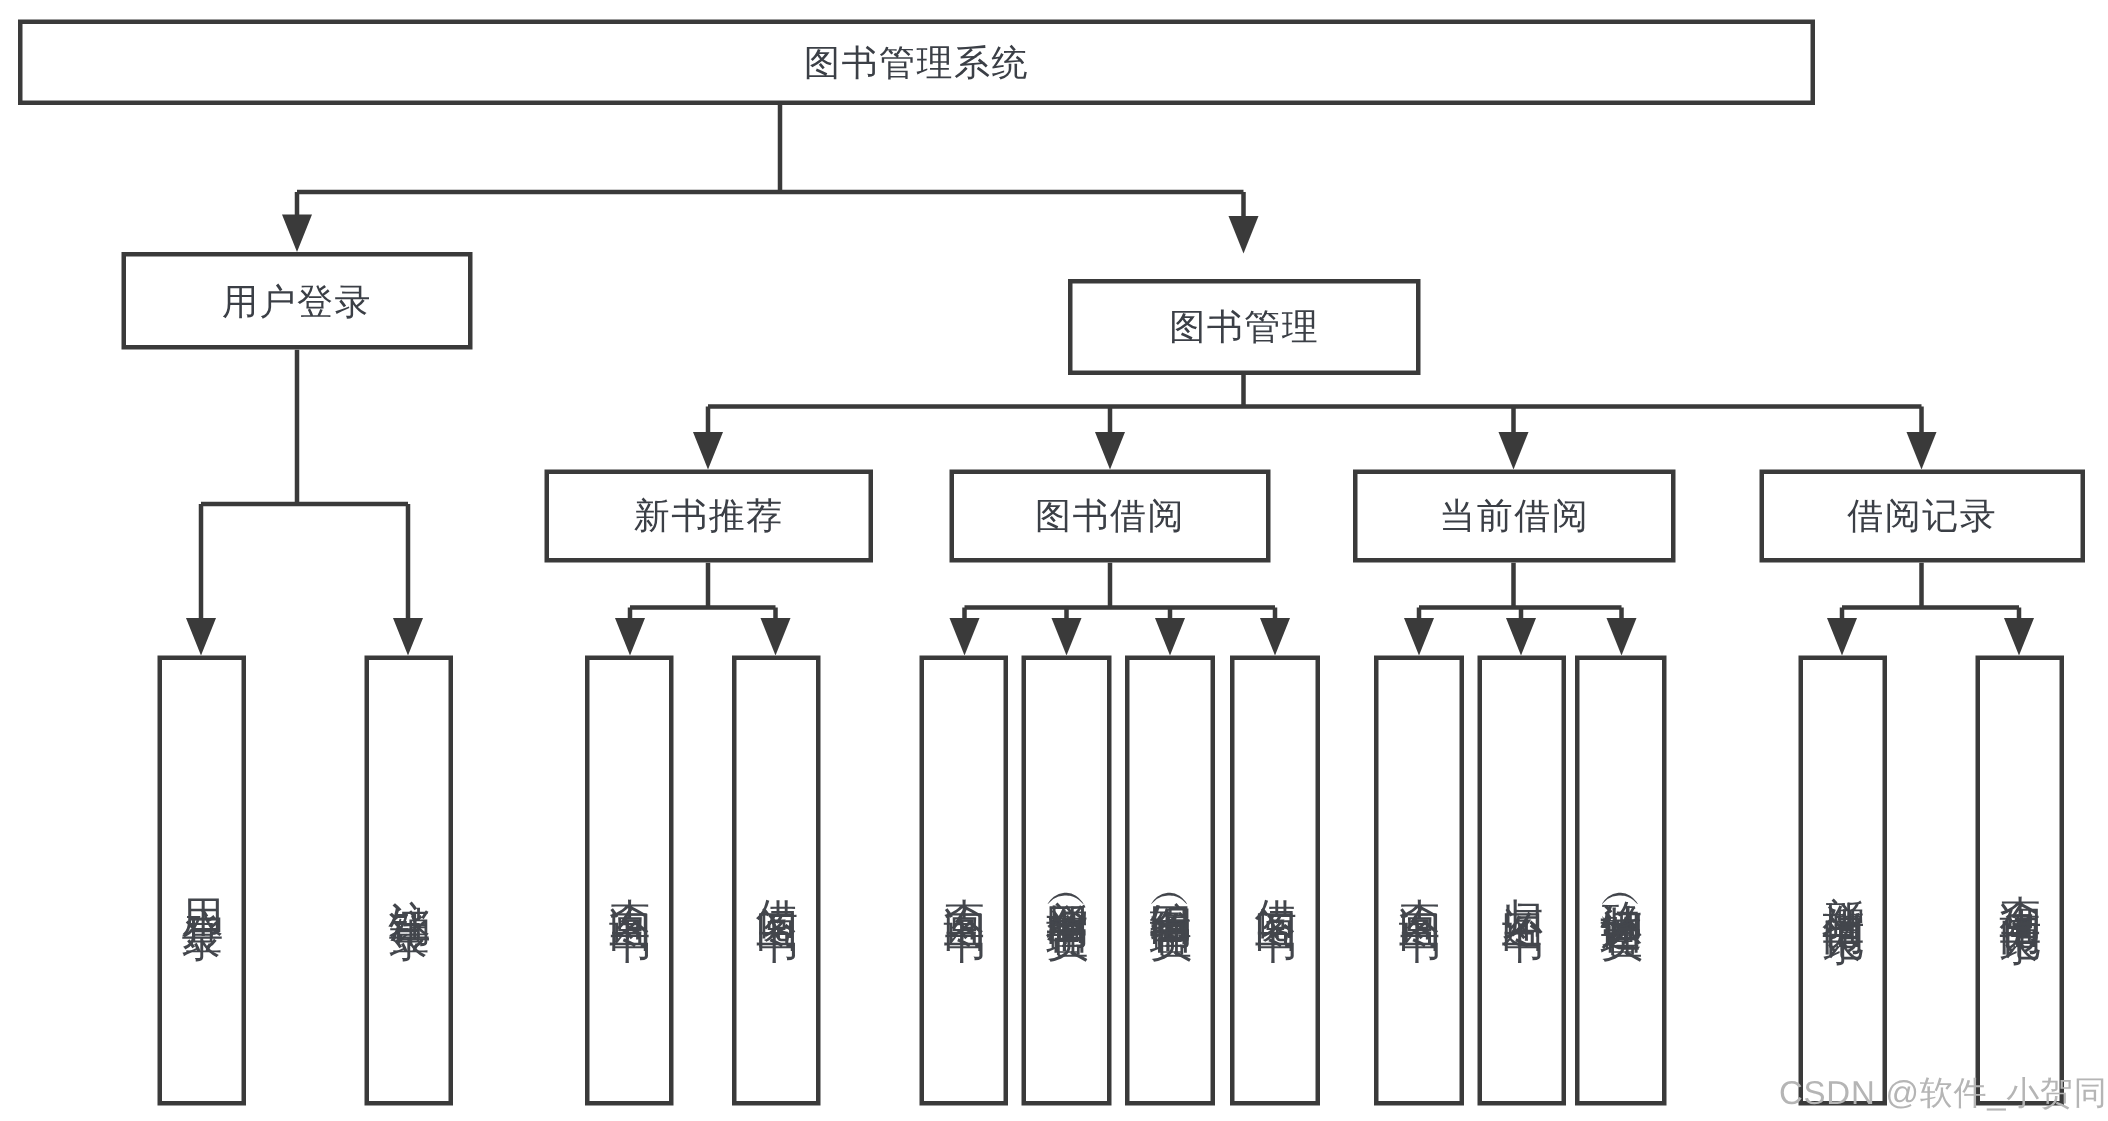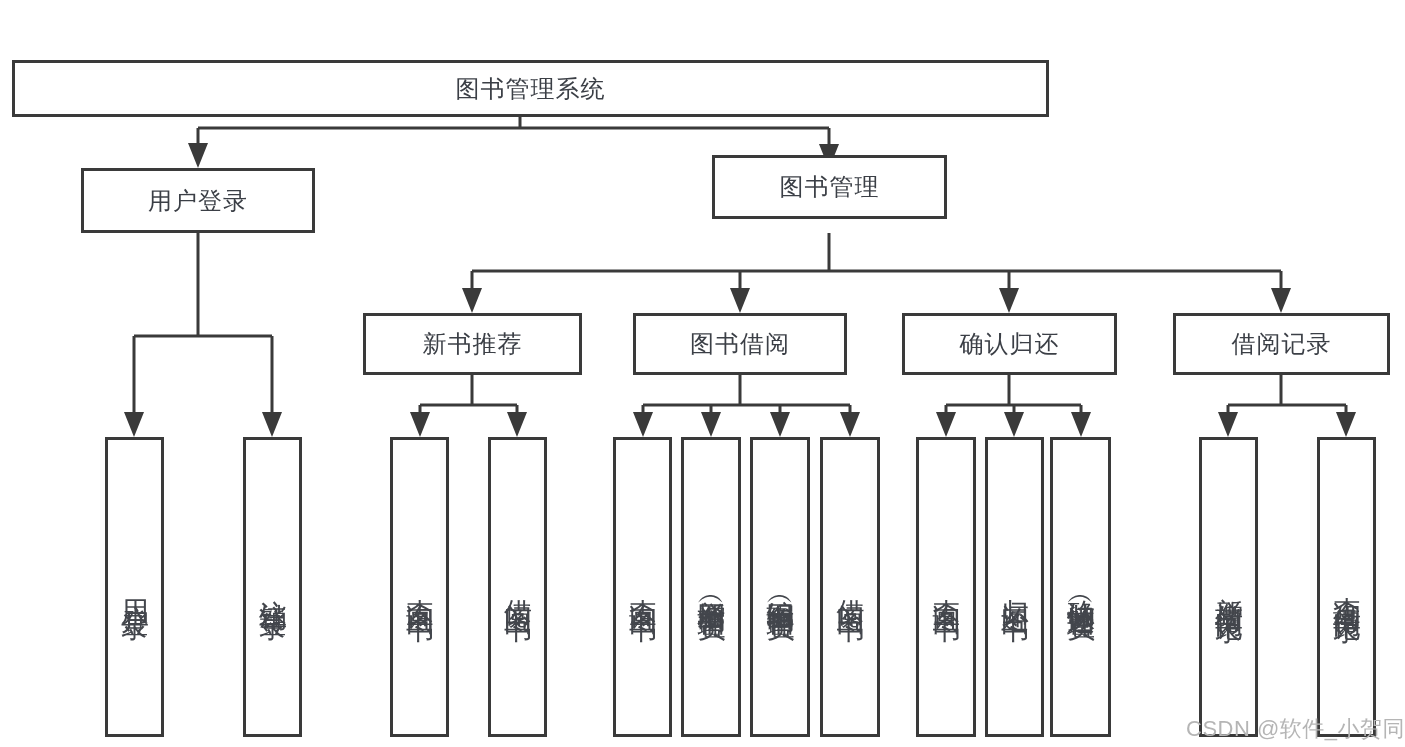--- a/index.html
+++ b/index.html
@@ -91,39 +91,39 @@
       <polygon points="770,412 790,412 780,437"></polygon>
       <polygon points="840,412 860,412 850,437"></polygon>
       <polygon points="936,412 956,412 946,437"></polygon>
       <polygon points="1004,412 1024,412 1014,437"></polygon>
       <polygon points="1071,412 1091,412 1081,437"></polygon>
       <polygon points="1218,412 1238,412 1228,437"></polygon>
       <polygon points="1336,412 1356,412 1346,437"></polygon>
     </g>
   </svg>
 
-  <div class="node h-node" style="left:12px; top:13px; width:1037px; height:57px;margin-top:47px;">
+  <div class="node h-node" style="left:12px; top:13px; width:1198px; height:57px;">
     <span class="label">图书管理系统</span>
   </div>
 
   <div class="node h-node" style="left:81px; top:168px; width:234px; height:65px;">
     <span class="label">用户登录</span>
   </div>
-  <div class="node h-node" style="left:712px; top:155px; width:235px; height:64px;">
+  <div class="node h-node" style="left:712px; top:186px; width:235px; height:64px;">
     <span class="label">图书管理</span>
   </div>
 
   <div class="node h-node" style="left:363px; top:313px; width:219px; height:62px;">
     <span class="label">新书推荐</span>
   </div>
   <div class="node h-node" style="left:633px; top:313px; width:214px; height:62px;">
     <span class="label">图书借阅</span>
   </div>
   <div class="node h-node" style="left:902px; top:313px; width:215px; height:62px;">
-    <span class="label">确认归还</span>
+    <span class="label">当前借阅</span>
   </div>
   <div class="node h-node" style="left:1173px; top:313px; width:217px; height:62px;align-items:center;">
     <span class="label">借阅记录</span>
   </div>
 
   <div class="node v-node" style="left:105px; top:437px; width:59px; height:300px;">
     <span class="label ls-loose">用户登录</span>
   </div>
   <div class="node v-node" style="left:243px; top:437px; width:59px; height:300px;">
     <span class="label ls-loose">注销登录</span>

